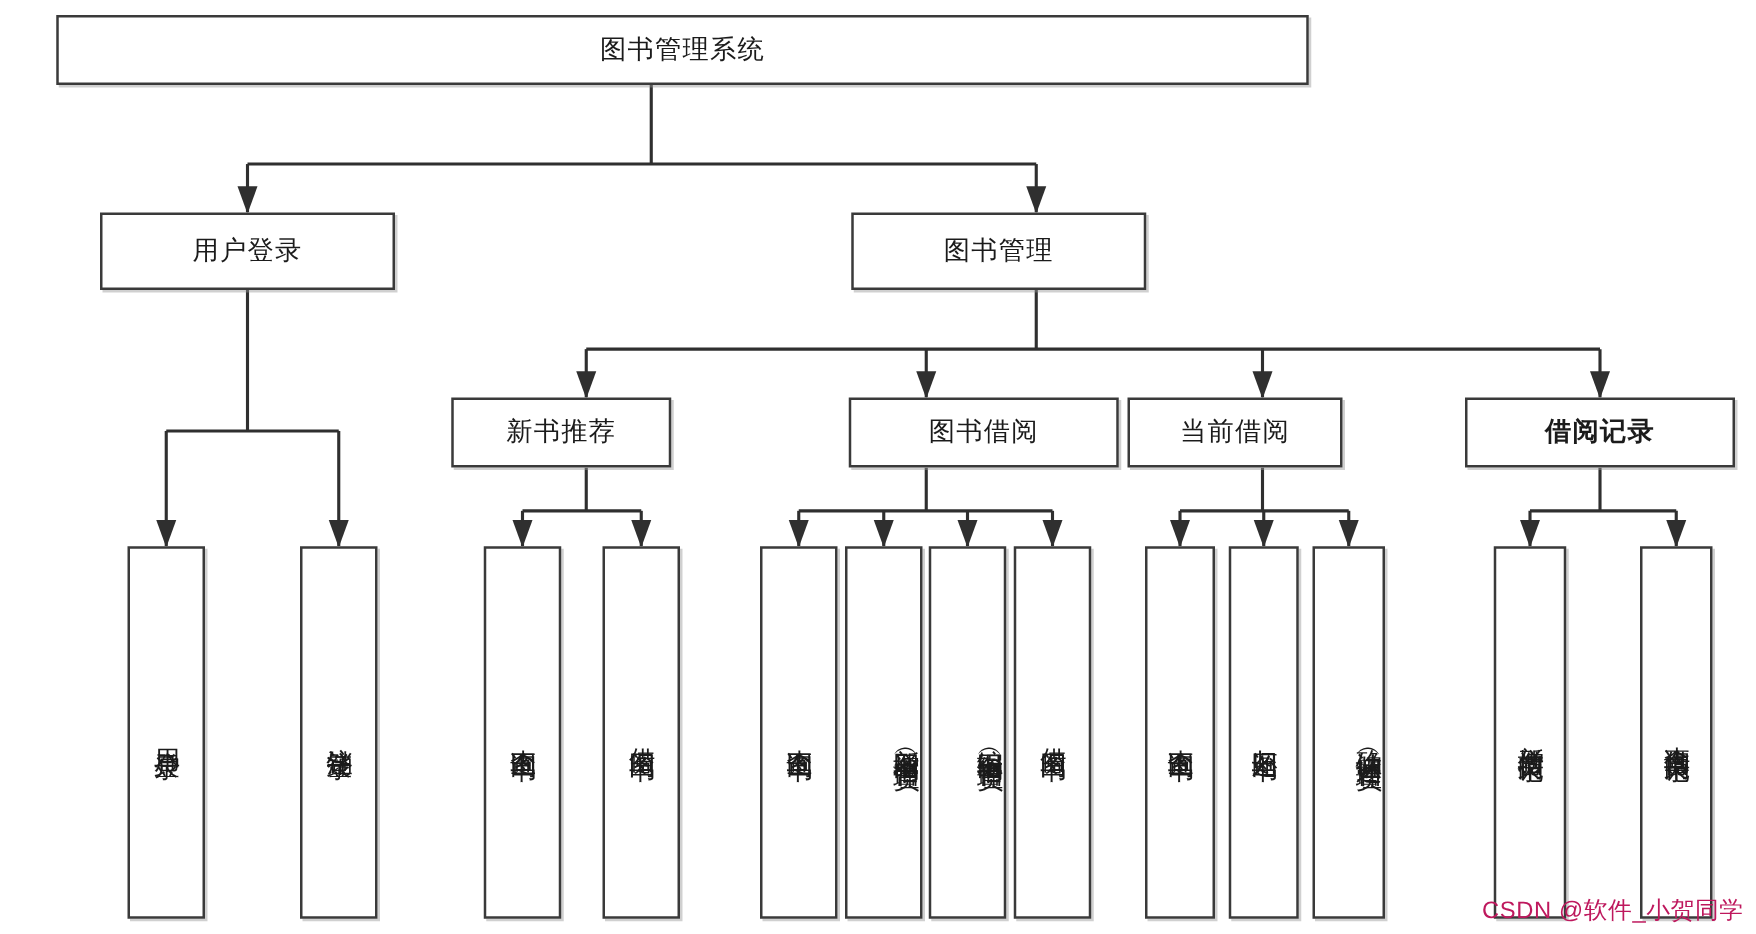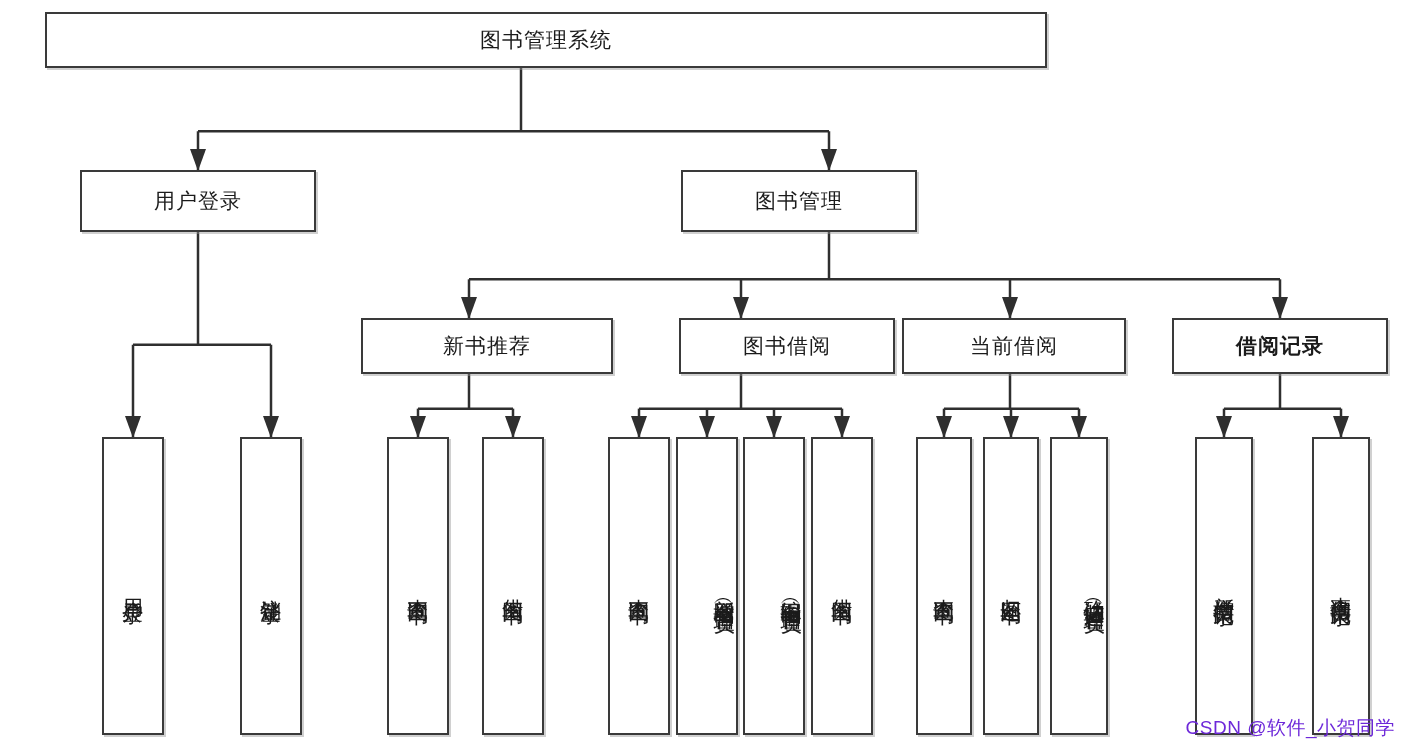--- a/index.html
+++ b/index.html
@@ -75,21 +75,21 @@
     top: 0;
     width: 1405px;
     height: 747px;
     pointer-events: none;
   }
   #watermark {
     position: absolute;
     right: 10px;
     bottom: 6px;
     font-size: 19px;
-    color: #6d28d9;
+    color: #be185d;
     letter-spacing: 0.5px;
     white-space: nowrap;
   }
 </style>
 </head>
 <body>
 
 <div id="diagram-root">
   <svg id="connectors" viewBox="0 0 1405 747" width="1405" height="747">
       <line x1="521" y1="68" x2="521" y2="131.24" stroke="#2f2f2f" stroke-width="2.5"></line>
@@ -147,27 +147,27 @@
     </svg>
 <div class="node-box" style="left: 20px; top: 12px; width: 1002px; height: 56px; margin-left: 25px;">
       <div class="node-label-h">图书管理系统</div>
     </div>
     <div class="node-box" style="left: 80px; top: 170px; width: 236px; height: 62px;">
       <div class="node-label-h">用户登录</div>
     </div>
     <div class="node-box" style="left: 681px; top: 170px; width: 236px; height: 62px;">
       <div class="node-label-h">图书管理</div>
     </div>
-    <div class="node-box" style="left: 361px; top: 318px; width: 252px; height: 56px;">
+    <div class="node-box" style="left: 361px; top: 318px; width: 176px; height: 56px;">
       <div class="node-label-h">新书推荐</div>
     </div>
     <div class="node-box" style="left: 633px; top: 318px; width: 216px; height: 56px; margin-left: 46px;">
       <div class="node-label-h">图书借阅</div>
     </div>
-    <div class="node-box" style="left: 902px; top: 318px; width: 224px; height: 56px;">
+    <div class="node-box" style="left: 902px; top: 318px; width: 172px; height: 56px;">
       <div class="node-label-h">当前借阅</div>
     </div>
     <div class="node-box" style="left: 1172px; top: 318px; width: 216px; height: 56px; font-weight: bold;">
       <div class="node-label-h">借阅记录</div>
     </div>
     <div class="node-box leaf-short" style="left: 102px; top: 437px; width: 62px; height: 298px;">
       <div class="node-label-v">用户登录</div>
     </div>
     <div class="node-box leaf-short" style="left: 240px; top: 437px; width: 62px; height: 298px;">
       <div class="node-label-v">注销登录</div>

